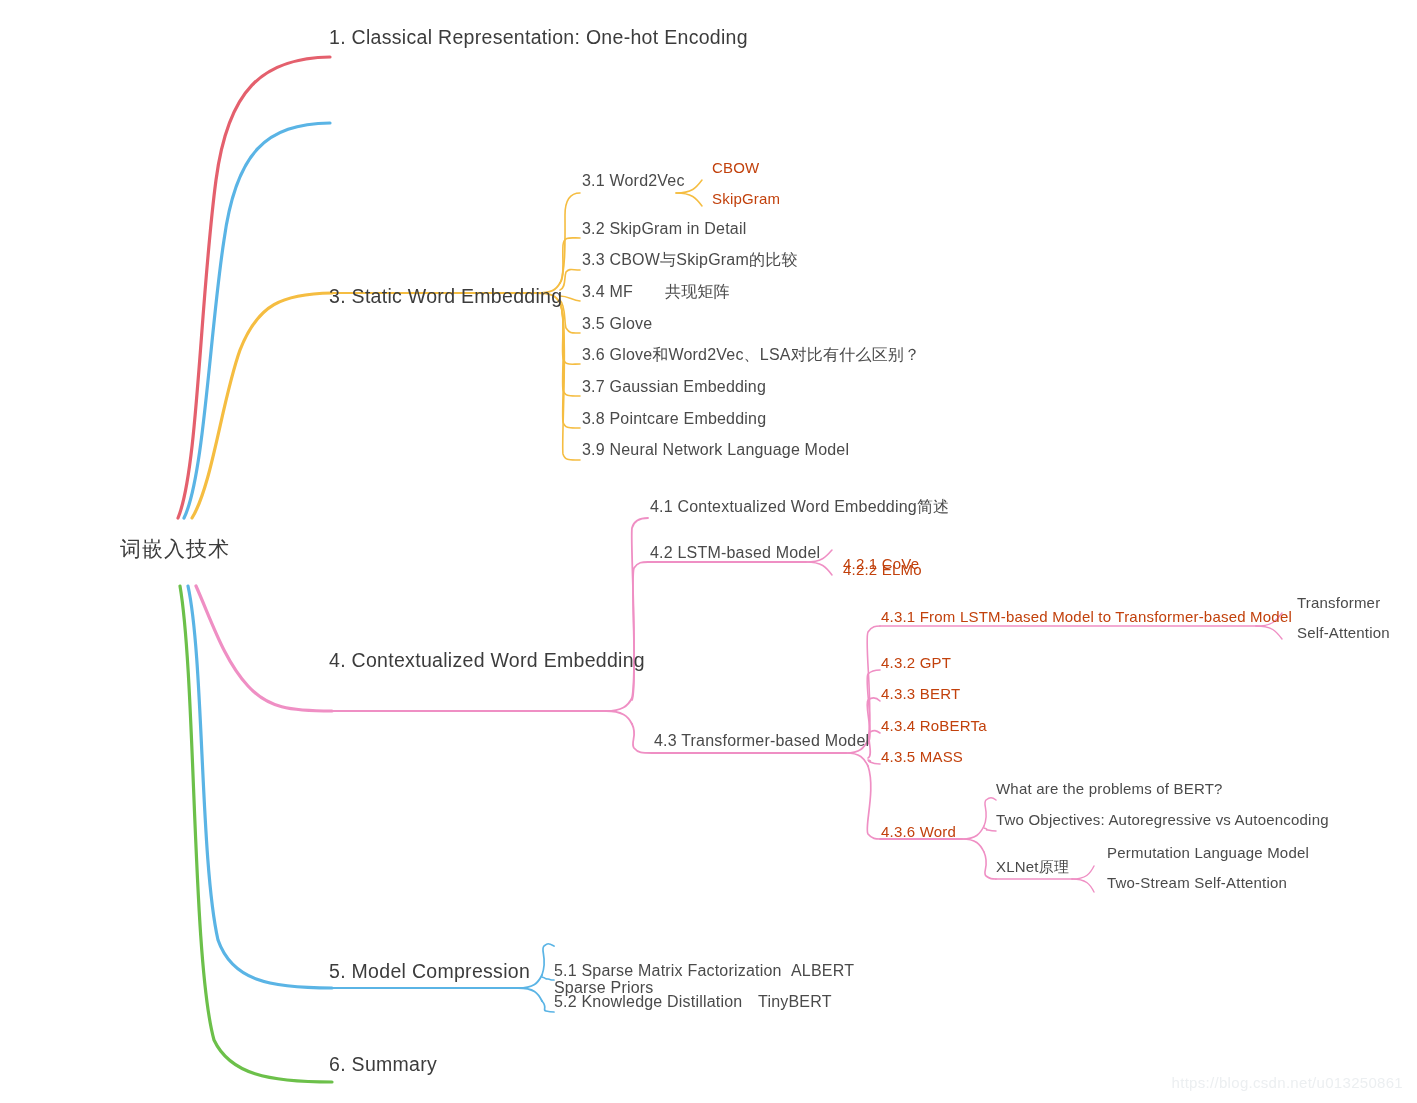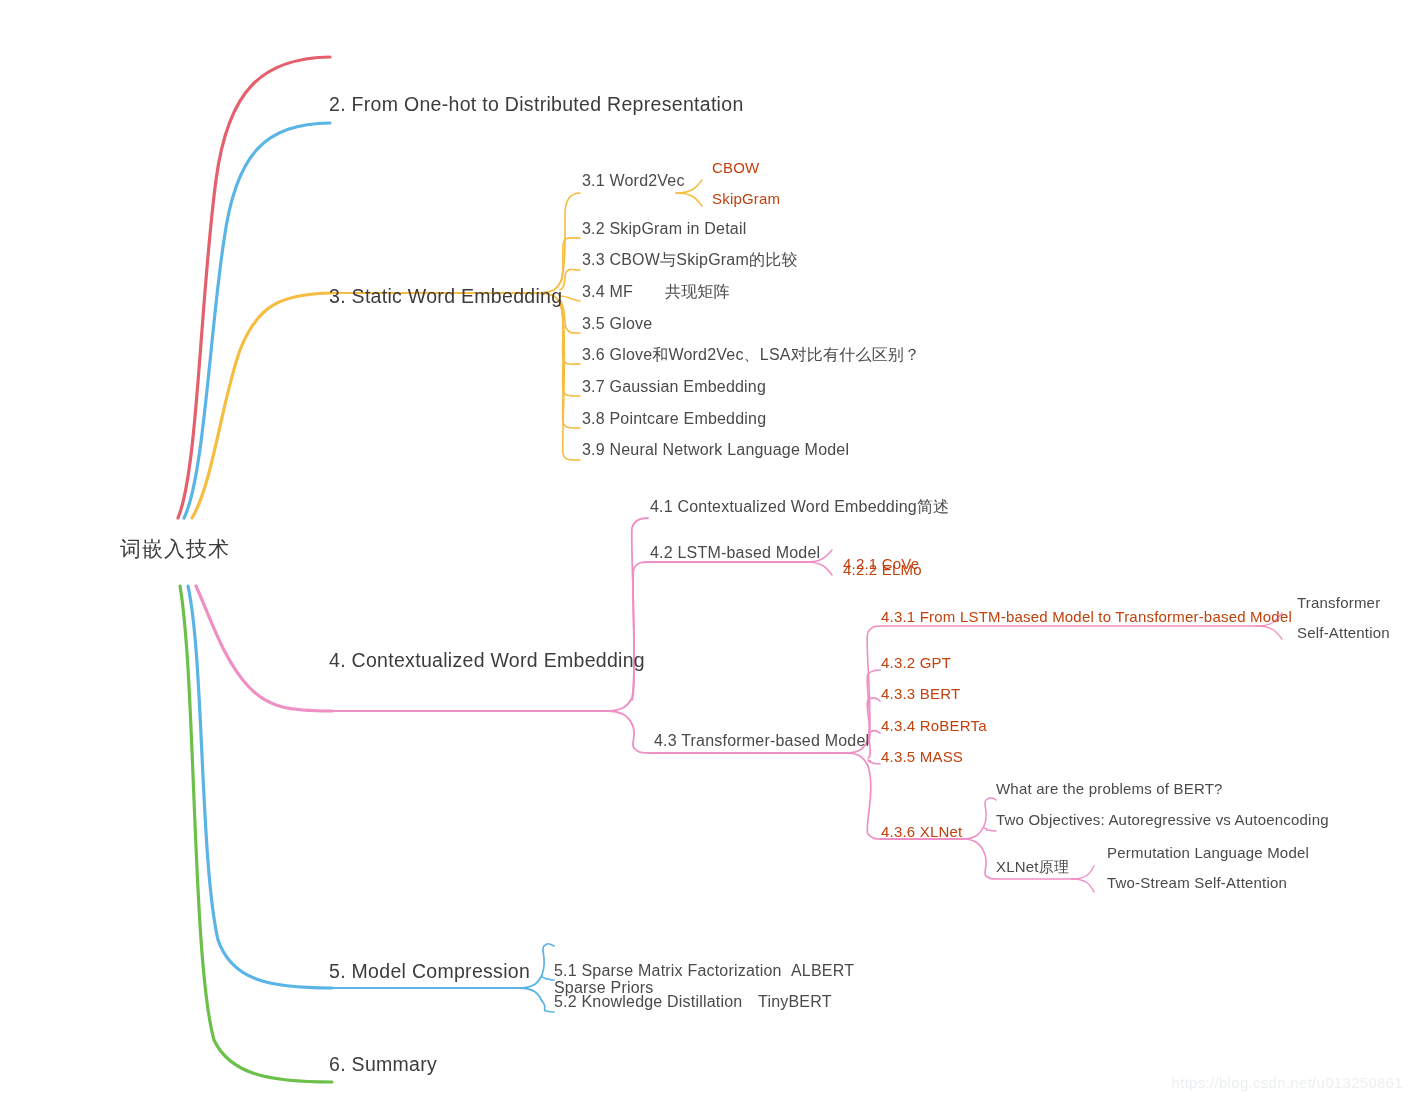--- a/index.html
+++ b/index.html
@@ -193,22 +193,22 @@
       <g stroke="#6cc04a">
         <path d="M180,586 C196,680 192,960 214,1040 C230,1074 268,1082 332,1082" stroke-width="3.2"></path>
         <path d="M332,1082 L448,1082" stroke="url(#fadeGreen)" stroke-width="2.2"></path>
       </g>
 
     </g>
   </svg>
 
   <div class="node root" style="left:120px; top:538px;">词嵌入技术</div>
 
-
-  <div class="node lvl1" style="left:329px; top:95px;">2. From One-hot to Distributed Representation</div>
+  <div class="node lvl1" style="left:329px; top:28px;">1. Classical Representation: One-hot Encoding</div>
+
 
   <div class="node lvl1" style="left:329px; top:287px;">3. Static Word Embedding</div>
   <div class="node lvl2" style="left:582px; top:173px;">3.1 Word2Vec</div>
   <div class="node lvl3" style="left:712px; top:160px;">CBOW</div>
   <div class="node lvl3" style="left:712px; top:191px;">SkipGram</div>
   <div class="node lvl2" style="left:582px; top:221px;">3.2 SkipGram in Detail</div>
   <div class="node lvl2" style="left:582px; top:252px;">3.3 CBOW与SkipGram的比较</div>
   <div class="node lvl2" style="left:582px; top:284px;">3.4 MF</div>
   <div class="node lvl2" style="left:665px; top:284px;">共现矩阵</div>
   <div class="node lvl2" style="left:582px; top:316px;">3.5 Glove</div>
@@ -223,21 +223,21 @@
   <div class="node lvl3" style="left:843px; top:556px;">4.2.1 CoVe</div>
   <div class="node lvl3" style="left:843px; top:562px;">4.2.2 ELMo</div>
   <div class="node lvl2" style="left:654px; top:733px;">4.3 Transformer-based Model</div>
   <div class="node lvl3" style="left:881px; top:609px;">4.3.1 From LSTM-based Model to Transformer-based Model</div>
   <div class="node lvl4" style="left:1297px; top:595px;">Transformer</div>
   <div class="node lvl4" style="left:1297px; top:625px;">Self-Attention</div>
   <div class="node lvl3" style="left:881px; top:655px;">4.3.2 GPT</div>
   <div class="node lvl3" style="left:881px; top:686px;">4.3.3 BERT</div>
   <div class="node lvl3" style="left:881px; top:718px;">4.3.4 RoBERTa</div>
   <div class="node lvl3" style="left:881px; top:749px;">4.3.5 MASS</div>
-  <div class="node lvl3" style="left:881px; top:824px;">4.3.6 XLNet</div>
+  <div class="node lvl3" style="left:881px; top:824px;">4.3.6 Word</div>
   <div class="node lvl4" style="left:996px; top:781px;text-align:center;">What are the problems of BERT?</div>
   <div class="node lvl4" style="left:996px; top:812px;">Two Objectives: Autoregressive vs Autoencoding</div>
   <div class="node lvl4" style="left:996px; top:859px;">XLNet原理</div>
   <div class="node lvl4" style="left:1107px; top:845px;">Permutation Language Model</div>
   <div class="node lvl4" style="left:1107px; top:875px;">Two-Stream Self-Attention</div>
 
   <div class="node lvl1" style="left:329px; top:962px;">5. Model Compression</div>
   <div class="node lvl2" style="left:554px; top:932px;margin-top:48px;">Sparse Priors</div>
   <div class="node lvl2" style="left:554px; top:963px;">5.1 Sparse Matrix Factorization</div>
   <div class="node lvl2" style="left:791px; top:963px;">ALBERT</div>

